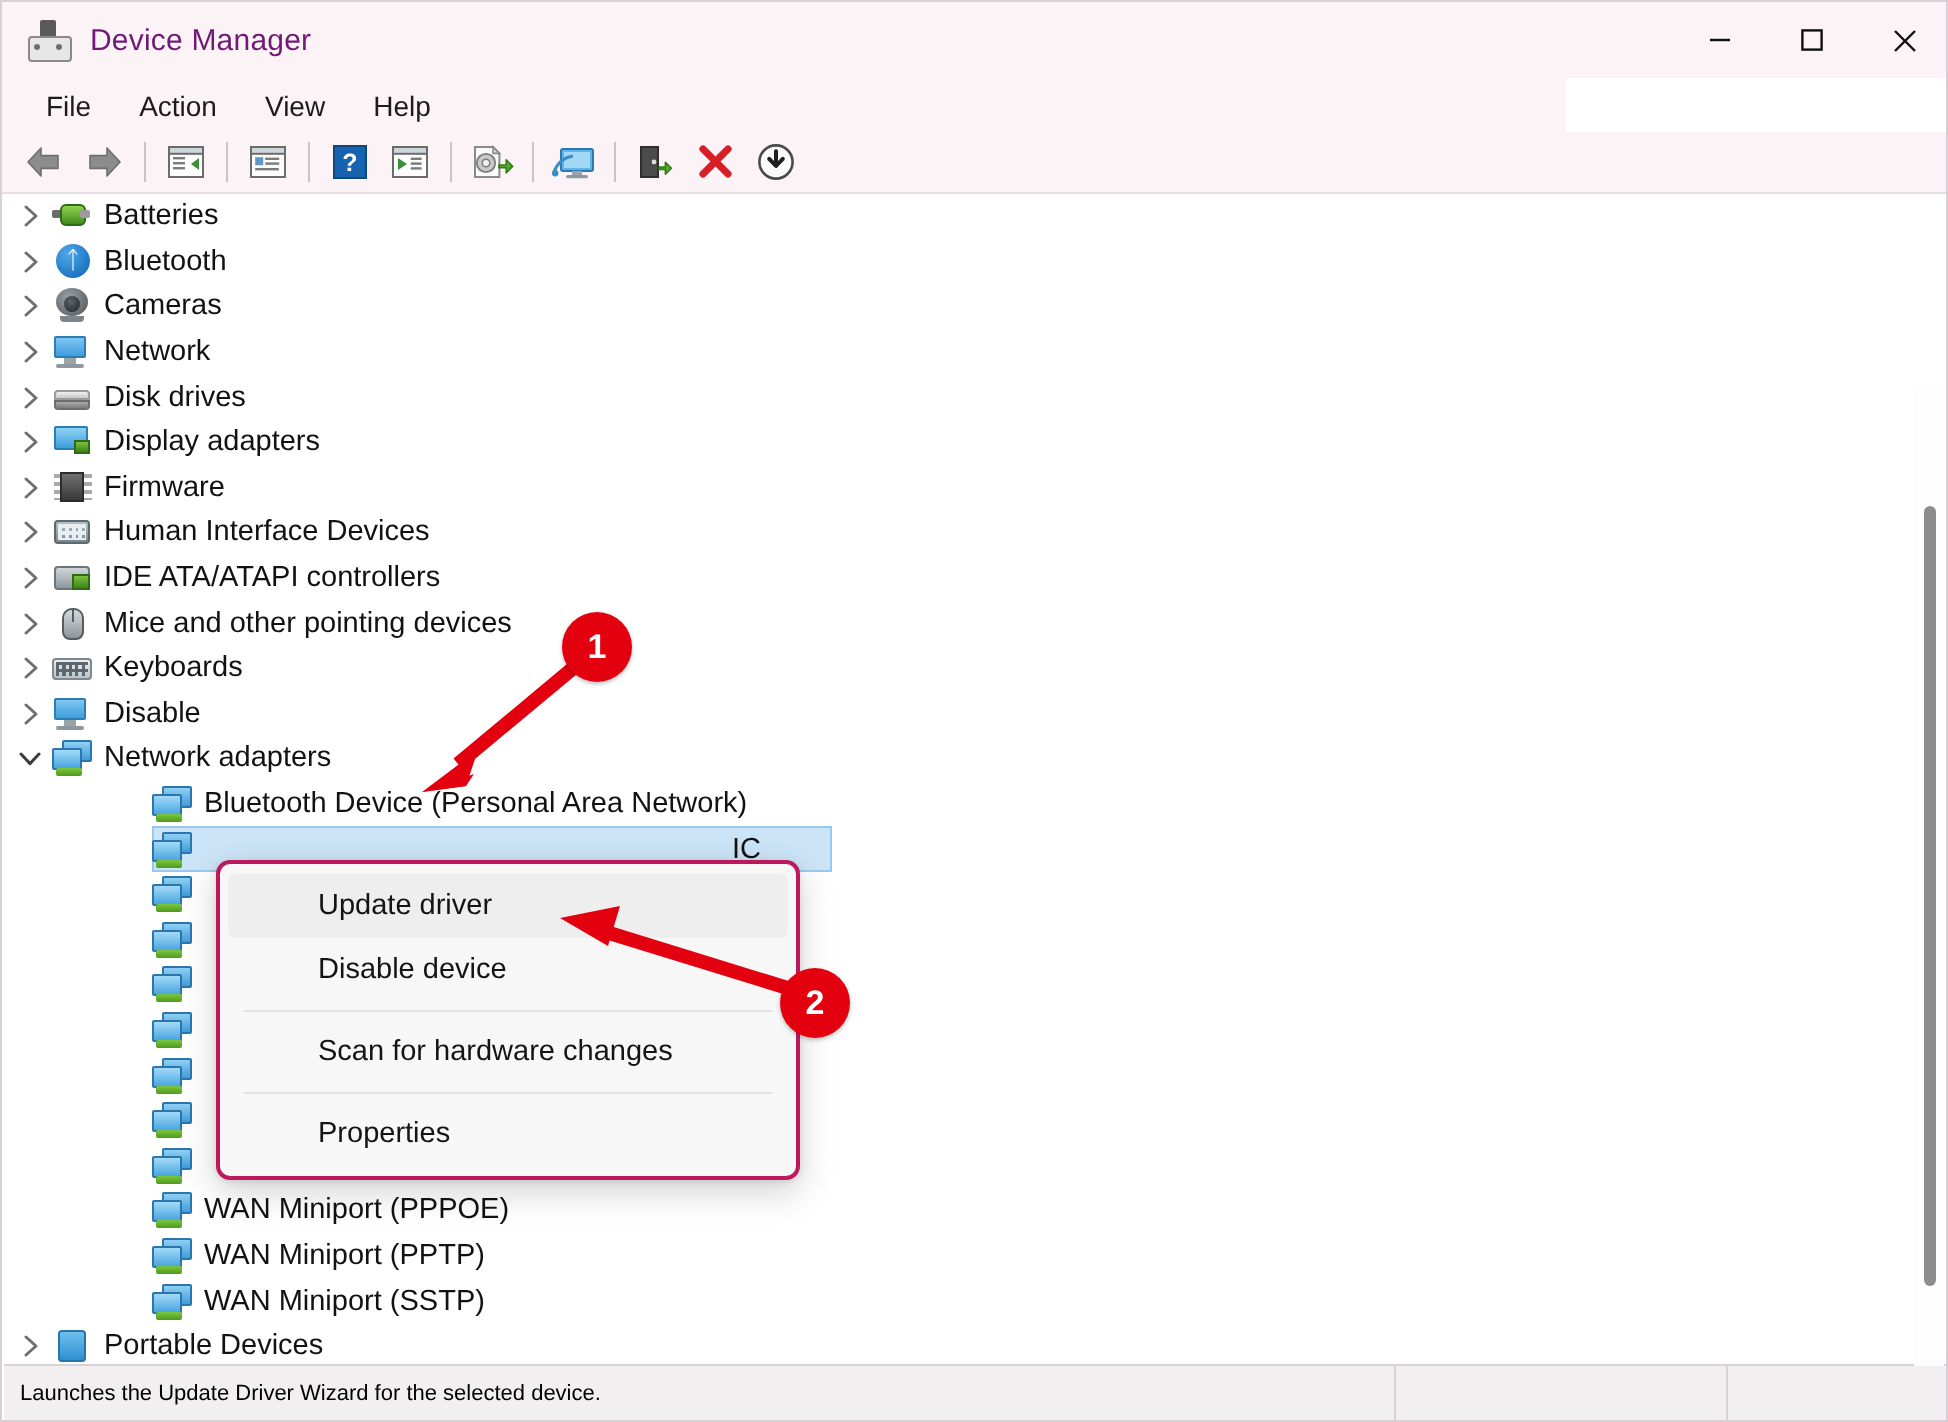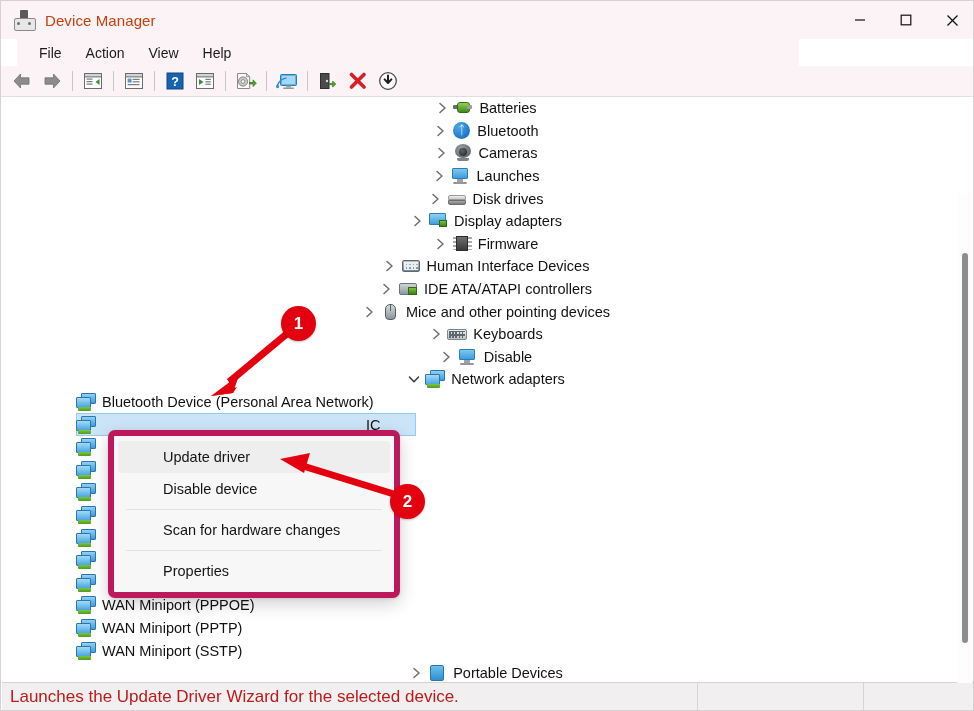--- a/index.html
+++ b/index.html
@@ -63,21 +63,21 @@
     width: 3px; height: 3px;
     background: #6d6d6d;
     border-radius: 50%;
   }
   #app-icon .di-dot1 { left: 4px; }
   #app-icon .di-dot2 { left: 15px; }
 
   #title-text {
     margin-left: 10px;
     font-size: 15px;
-    color: #c2410c;
+    color: #701a75;
     letter-spacing: 0.1px;
     white-space: nowrap;
   }
   #win-buttons {
     position: absolute;
     right: 0; top: 0;
     height: 38px;
     display: flex;
   }
   .win-btn {
@@ -85,21 +85,21 @@
     display: flex;
     align-items: center;
     justify-content: center;
     cursor: default;
   }
   .win-btn svg { display: block; }
 
   
   #menubar {
     position: absolute;
-    left: 16px; top: 38px;
+    left: 0; top: 38px;
     width: 782px;
     height: 27px;
     background: #fbf3f6;
     display: flex;
     align-items: center;
     padding-left: 10px;
     box-sizing: border-box;
   }
   .menu-item {
     font-size: 14px;
@@ -187,21 +187,21 @@
     height: 22.6px;
     width: 340px;
     background: #cce4f7;
     border: 1px solid #99caee;
     box-sizing: border-box;
   }
   .tree-row.selected .t-label,
   .tree-row.selected .t-icon { position: relative; z-index: 2; }
 
   
-  .lvl1 { padding-left: 14px; justify-content: center; }
+  .lvl1 { padding-left: 2px; }
   .lvl2 { padding-left: 74px; }
 
   
   .ic { position: absolute; }
 
   
   .mon-screen {
     position: absolute;
     left: 1px; top: 1px;
     width: 16px; height: 11px;
@@ -434,21 +434,21 @@
     box-sizing: border-box;
   }
 
   
   #context-menu {
     position: absolute;
     left: 107px;
     top: 429px;
     width: 292px;
     background: #f7f7f7;
-    border: 6px solid #be185d;
+    border: 2px solid #be185d;
     border-radius: 7px;
     box-shadow: 0 6px 18px rgba(0,0,0,0.18), 0 1px 3px rgba(0,0,0,0.10);
     padding: 5px 0;
     z-index: 40;
     box-sizing: border-box;
   }
   .cm-item {
     height: 32px;
     display: flex;
     align-items: center;
@@ -519,22 +519,22 @@
     height: 28px;
     background: #f2eff0;
     border-top: 1px solid #d9d2d6;
     display: flex;
     align-items: center;
     box-sizing: border-box;
   }
   #status-main {
     flex: 1 1 auto;
     padding-left: 8px;
-    font-size: 17px;
-    color: #b91c1c;
+    font-size: 11px;
+    color: #000000;
     white-space: nowrap;
     overflow: hidden;
   }
   .status-pane {
     width: 165px;
     height: 27px;
     border-left: 1px solid #d9d2d6;
     flex: none;
   }
   .status-pane.small { width: 110px; }
@@ -738,21 +738,21 @@
         <span class="chevron">
           <svg width="9" height="12" viewBox="0 0 9 12">
               <path d="M2 1.5 L7 6 L2 10.5" fill="none" stroke="#6f6f6f" stroke-width="1.5" stroke-linecap="round" stroke-linejoin="round"></path>
             </svg>
         </span>
         <span class="t-icon">
           <span class="ic mon-screen"></span>
             <span class="ic mon-stand"></span>
             <span class="ic mon-base"></span>
         </span>
-        <span class="t-label">Launches</span>
+        <span class="t-label">Network</span>
       </div>
 
       <div class="tree-row lvl1">
         <span class="chevron">
           <svg width="9" height="12" viewBox="0 0 9 12">
               <path d="M2 1.5 L7 6 L2 10.5" fill="none" stroke="#6f6f6f" stroke-width="1.5" stroke-linecap="round" stroke-linejoin="round"></path>
             </svg>
         </span>
         <span class="t-icon">
           <span class="ic dk-top"></span>

